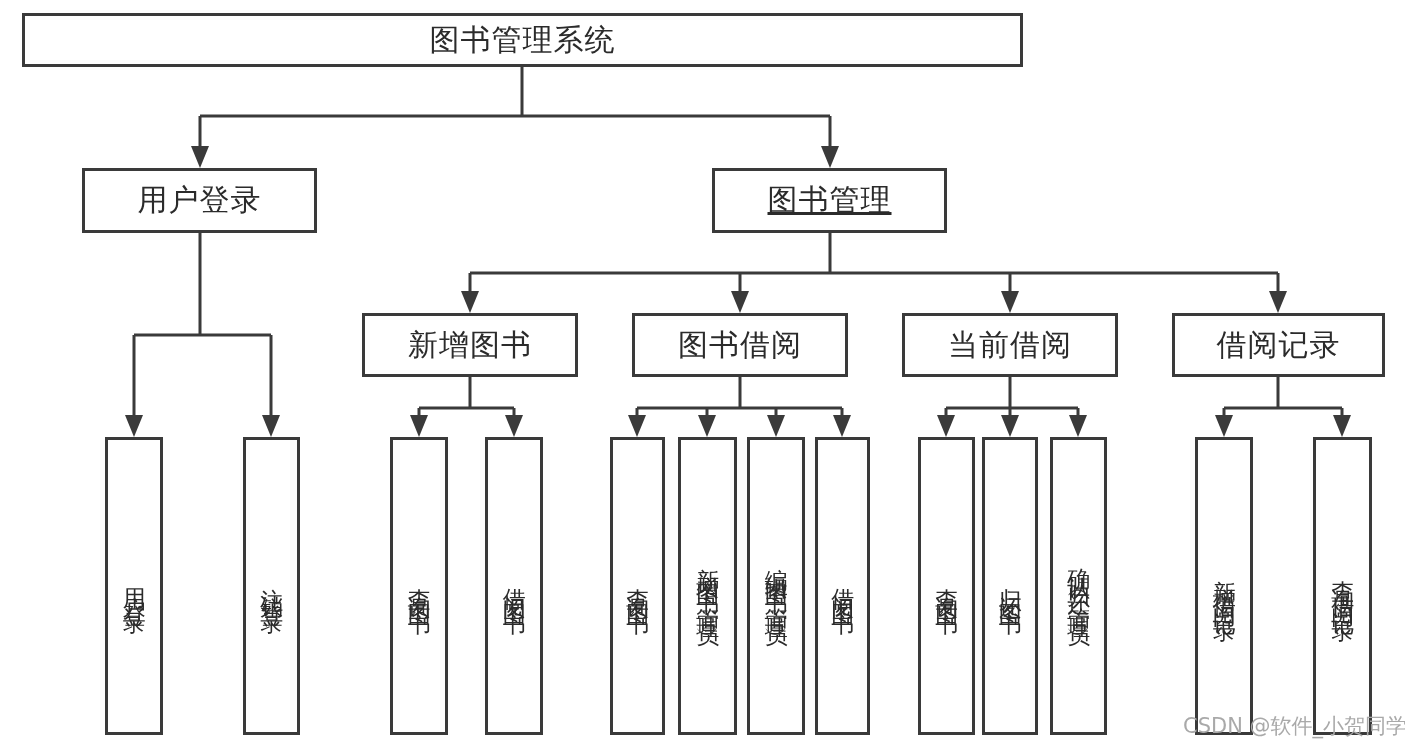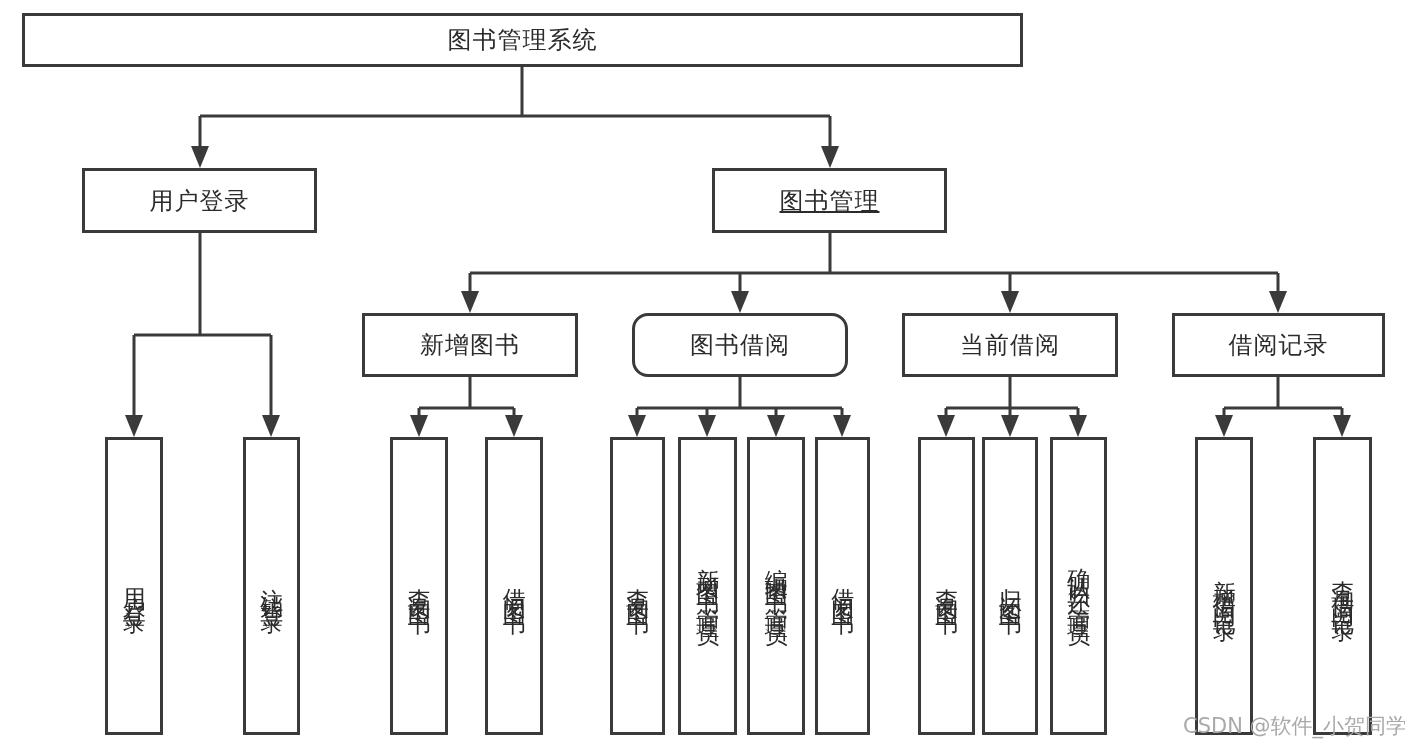--- a/index.html
+++ b/index.html
@@ -25,40 +25,40 @@
     box-sizing: border-box;
     border: 3px solid #3a3a3a;
     background: #ffffff;
     display: flex;
     align-items: center;
     justify-content: center;
     color: #2b2b2b;
     z-index: 2;
   }
   .node.h {
-    font-size: 24px;
+    font-size: 30px;
     letter-spacing: 1px;
     white-space: nowrap;
   }
   .node.v span {
     writing-mode: vertical-rl;
     text-orientation: mixed;
     font-size: 23px;
     letter-spacing: 8px;
     line-height: 1.2;
     white-space: nowrap;
   }
   
   .box-root   { left: 22px;  top: 13px;  width: 1001px; height: 54px; }
   
   .box-l2-0   { left: 82px;  top: 168px; width: 235px;  height: 65px; }
   .box-l2-1   { left: 712px; top: 168px; width: 235px;  height: 65px; text-decoration: underline; }
   
   .box-l3-0   { left: 362px;  top: 313px; width: 216px; height: 64px; }
-  .box-l3-1   { left: 632px;  top: 313px; width: 216px; height: 64px; border-radius: 16px; }
+  .box-l3-1   { left: 632px;  top: 313px; width: 216px; height: 64px; }
   .box-l3-2   { left: 902px;  top: 313px; width: 216px; height: 64px; justify-content: center; }
   .box-l3-3   { left: 1172px; top: 313px; width: 213px; height: 64px; }
   
   .leaf       { top: 437px; height: 298px; }
   .leaf-0  { left: 105px;  width: 58px; }
   .leaf-1  { left: 243px;  width: 57px; }
   .leaf-2  { left: 390px;  width: 58px; }
   .leaf-3  { left: 485px;  width: 58px; }
   .leaf-4  { left: 610px;  width: 55px; }
   .leaf-5  { left: 678px;  width: 59px; }

